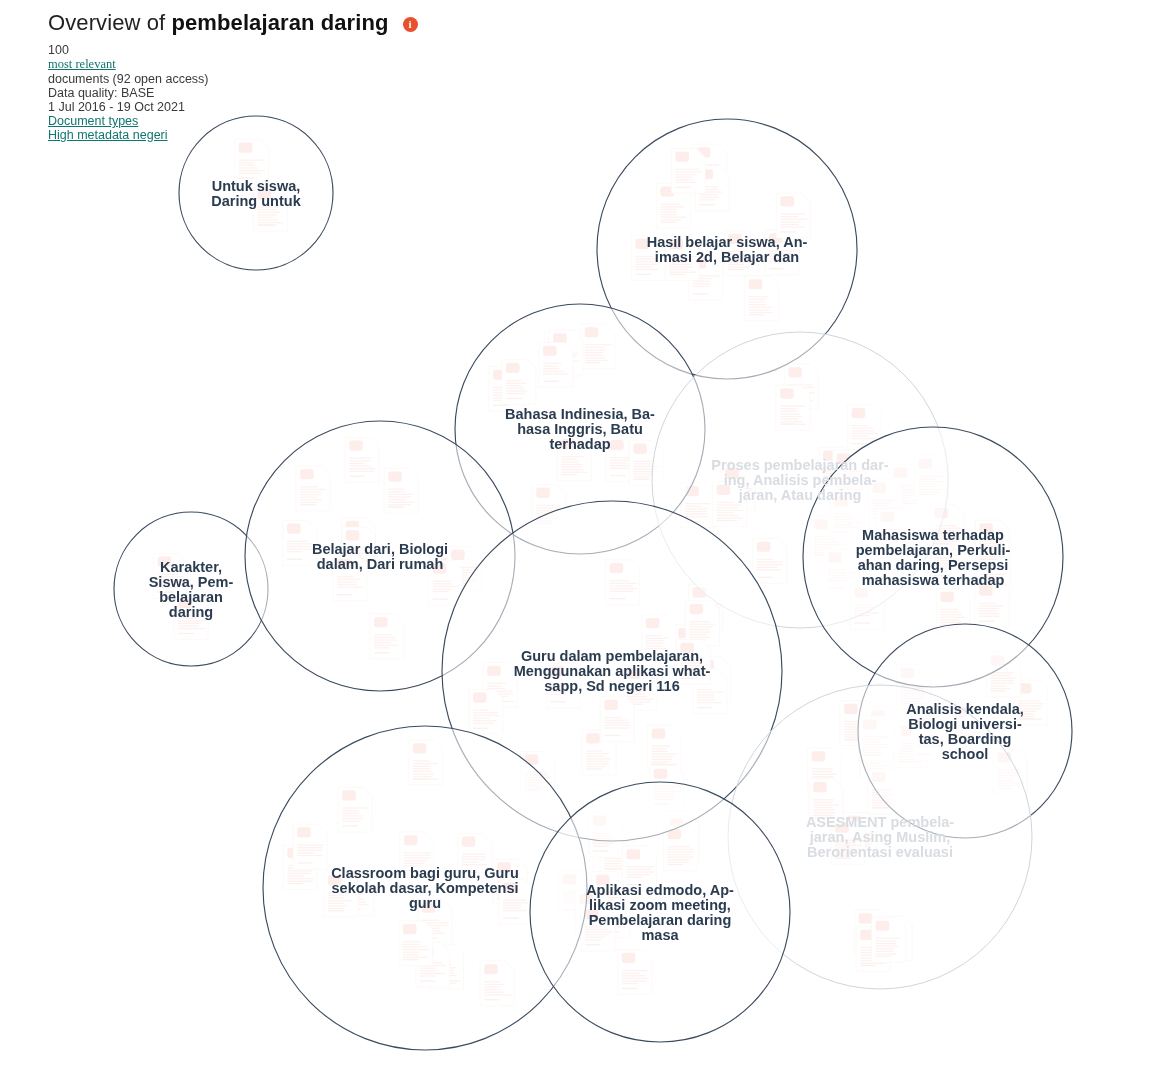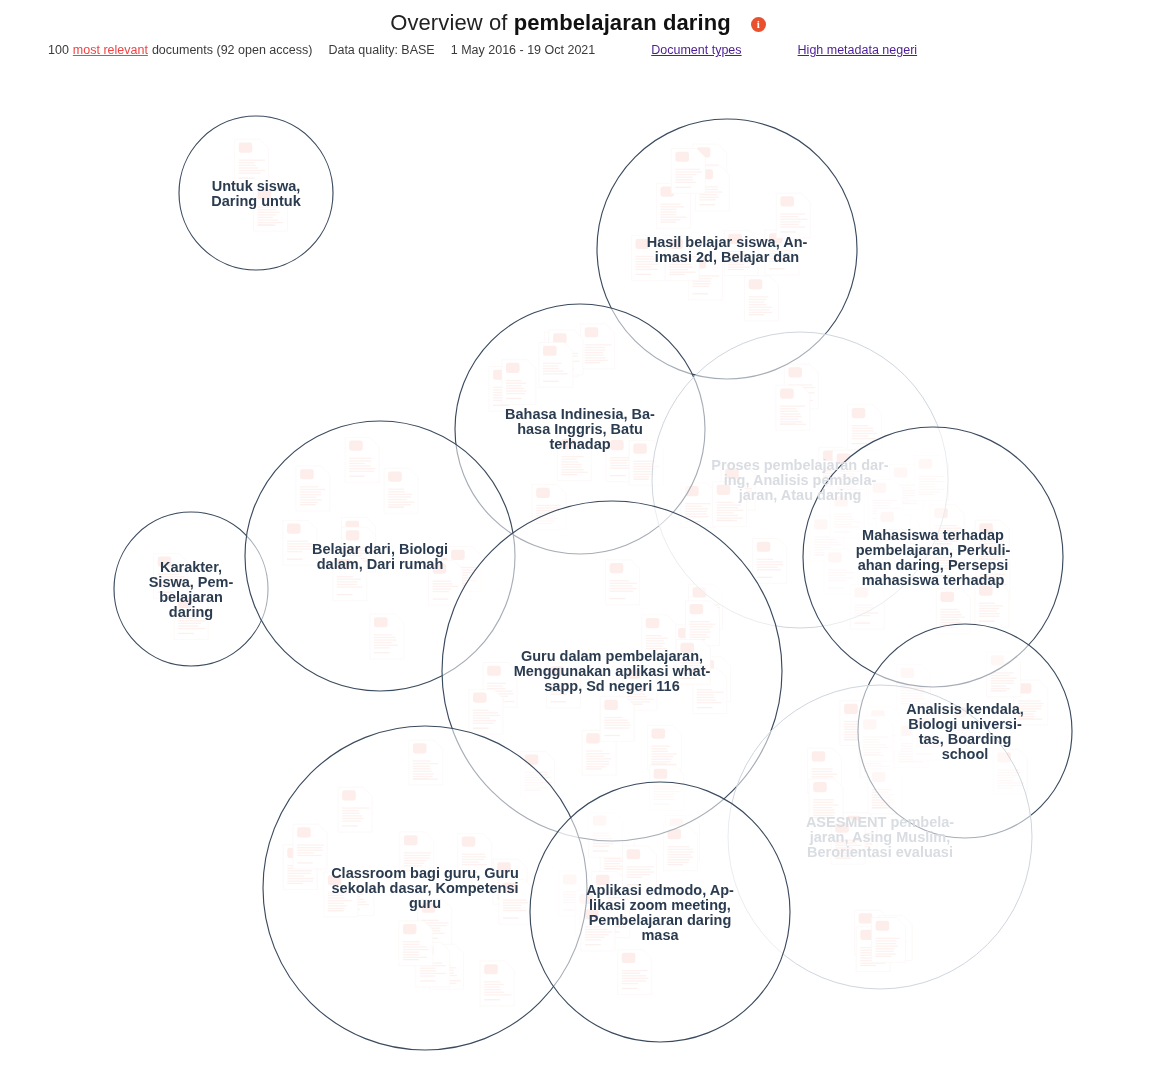--- a/index.html
+++ b/index.html
@@ -18,23 +18,22 @@
   
   .header {
     position: absolute;
     left: 48px;
     top: 10px;
     width: 1060px;
   }
   .title-row {
     display: flex;
     align-items: center;
-    gap: 20px;
+    gap: 14px;
     white-space: nowrap;
-    justify-content: center;
   }
   .title-text {
     font-size: 22px;
     color: #222222;
     font-weight: 400;
     letter-spacing: 0.1px;
   }
   .title-text b { font-weight: 700; color: #111111; }
   .info-icon {
     display: inline-flex;
@@ -53,33 +52,34 @@
     top: 1px;
     cursor: pointer;
   }
   .subline {
     margin-top: 7px;
     font-size: 12.5px;
     color: #3a3a3a;
     white-space: nowrap;
     display: flex;
     align-items: baseline;
+    flex-direction: column;
   }
   .subline .seg { margin-right: 4px; }
   .subline .gap { display: inline-block; width: 12px; }
   .subline .lnk {
-    color: #ef4444;
+    color: #0f766e;
     text-decoration: underline;
     cursor: pointer;
+    font-family: Liberation Serif, serif;
   }
   .subline .lnk2 {
-    color: #4c1d95;
+    color: #0f766e;
     text-decoration: underline;
     cursor: pointer;
-    margin-left: 40px;
   }
 
   
   .map-wrap {
     position: absolute;
     left: 0;
     top: 72px;
     width: 984px;
     height: 1008px;
   }
@@ -121,21 +121,21 @@
       </span>
       <span class="info-icon">i</span>
     </div>
     <div class="subline">
       <span class="seg">100</span>
       <span class="seg lnk">most relevant</span>
       <span class="seg">documents (92 open access)</span>
       <span class="gap"></span>
       <span class="seg">Data quality: BASE</span>
       <span class="gap"></span>
-      <span class="seg">1 May 2016 - 19 Oct 2021</span>
+      <span class="seg">1 Jul 2016 - 19 Oct 2021</span>
       <span class="gap"></span>
       <span class="seg lnk2">Document types</span>
       <span class="gap"></span>
       <span class="seg lnk2">High metadata negeri</span>
     </div>
   </div>
 
   <div class="map-wrap">
     <svg class="map" viewBox="0 0 1150 1008" xmlns="http://www.w3.org/2000/svg">
       <g id="doc-layer">

